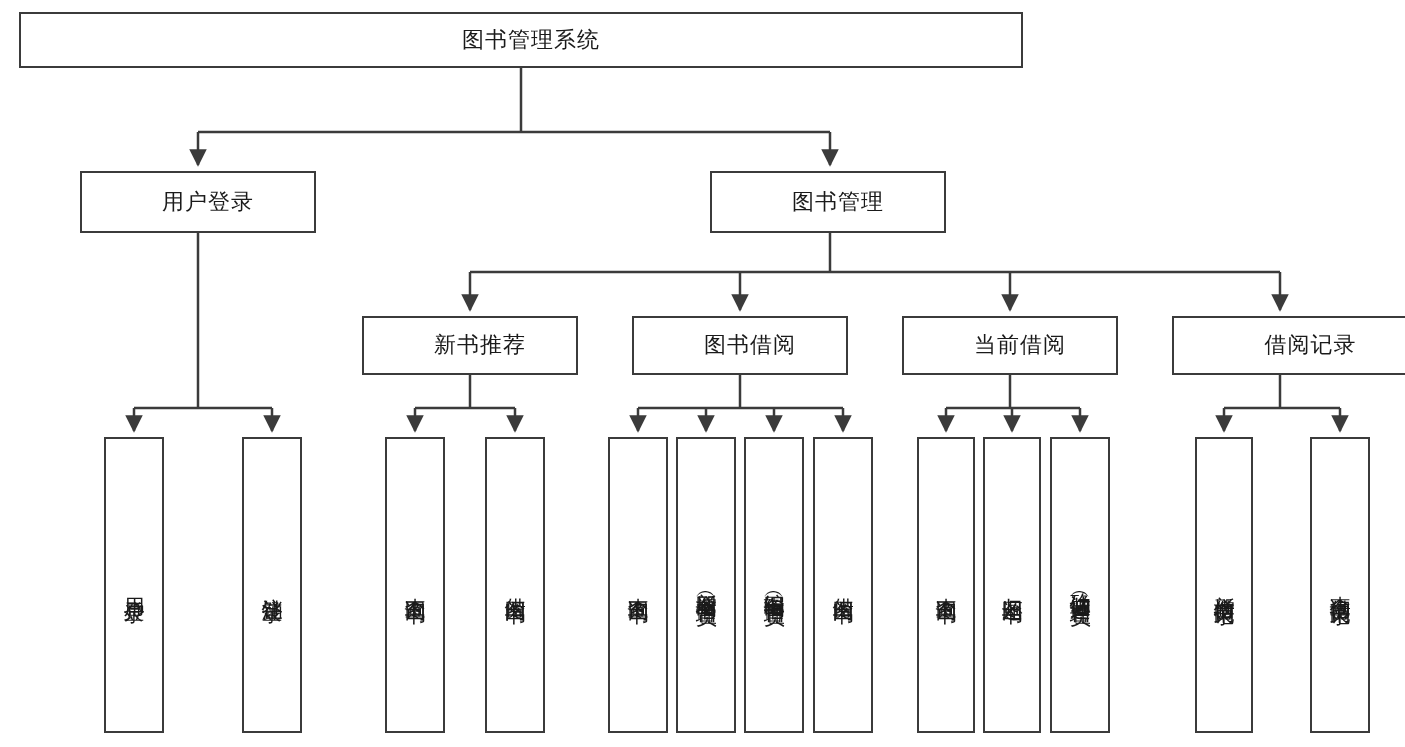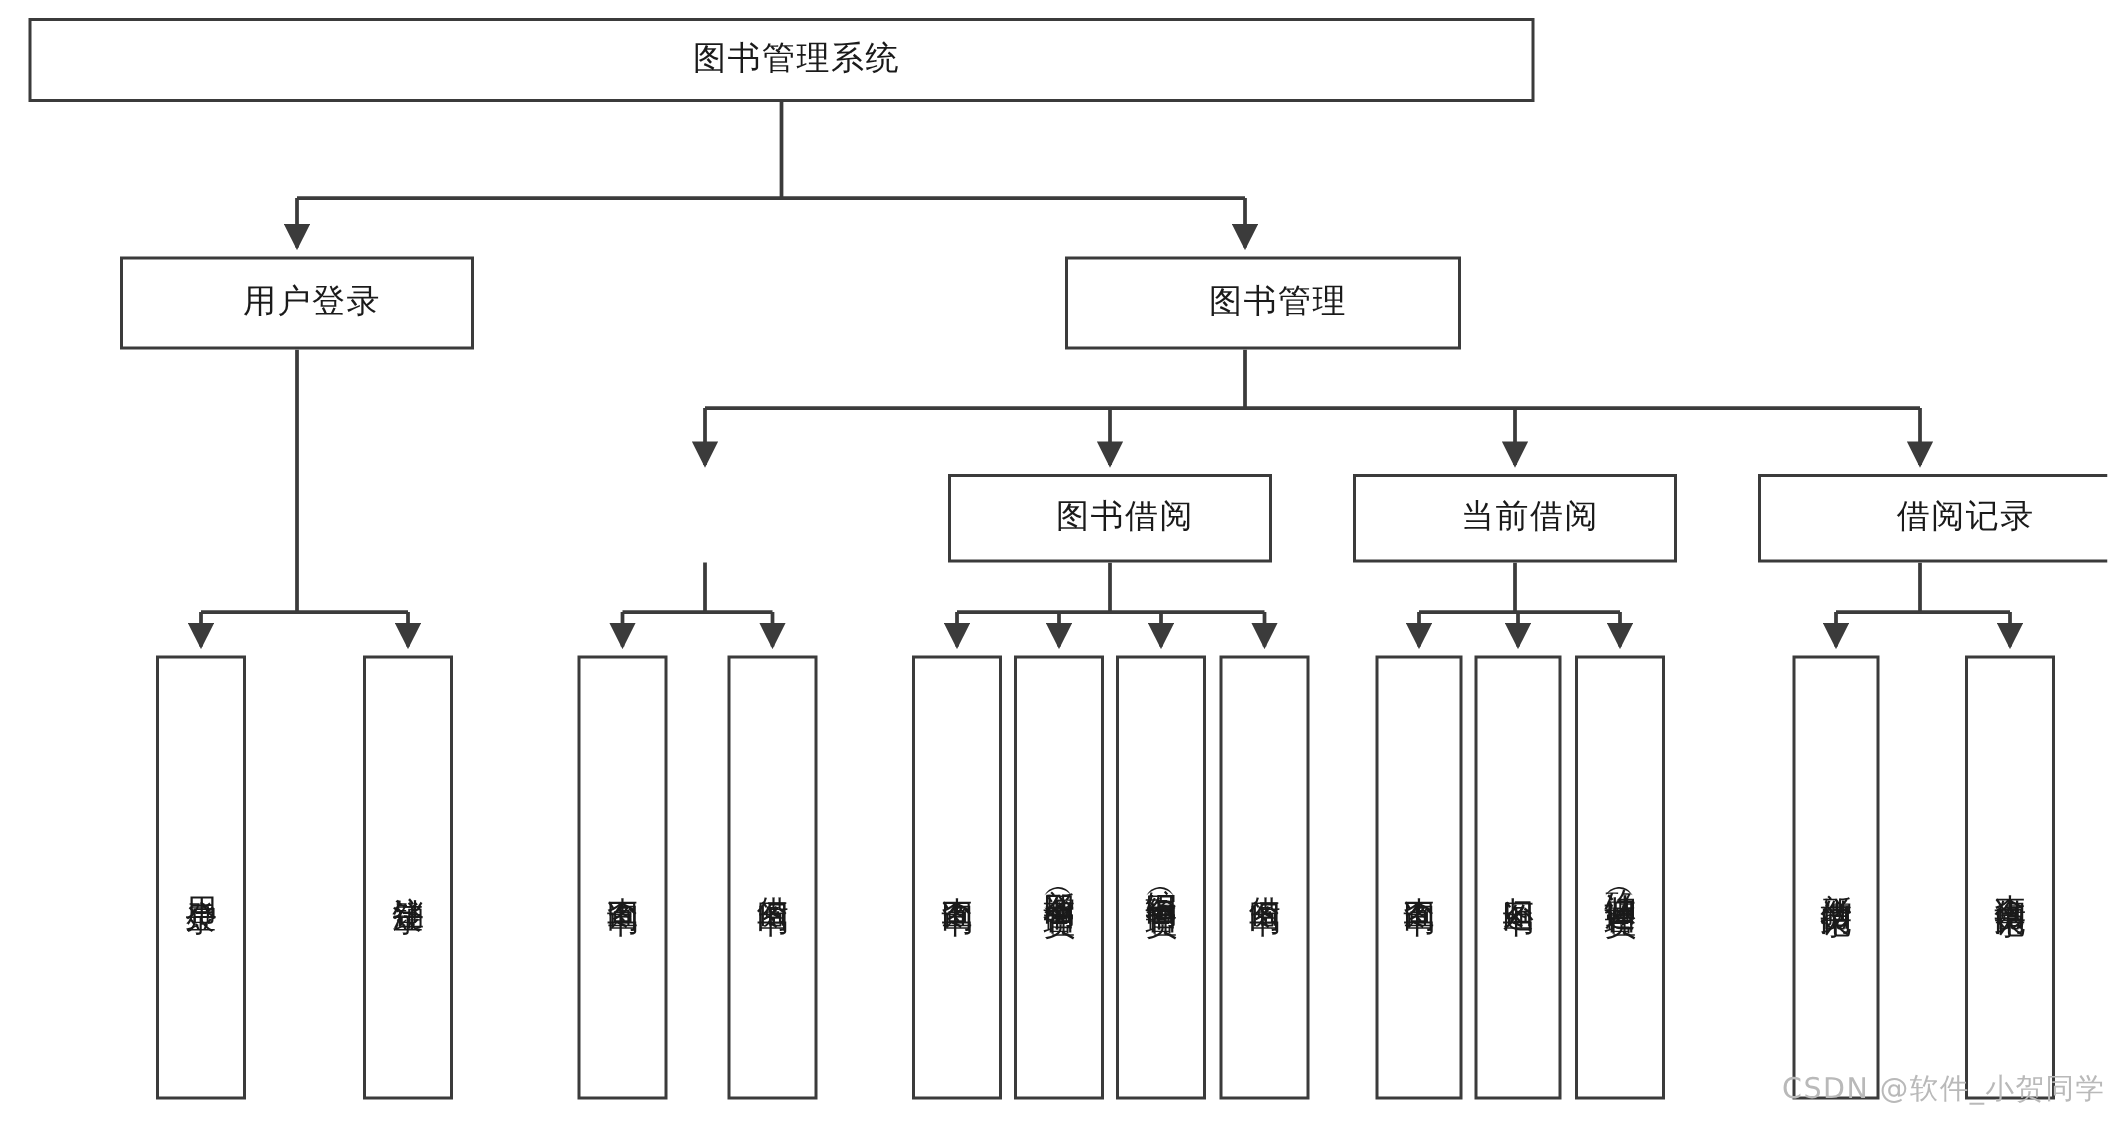--- a/index.html
+++ b/index.html
@@ -120,24 +120,27 @@
     </g>
   </svg>
 
   <div class="node horiz" style="left:19px; top:12px; width:1004px; height:56px;">
     <span>图书管理系统</span>
   </div>
 
   <div class="node horiz" style="left:80px; top:171px; width:236px; height:62px;">
     <span>用户登录</span>
   </div>
-  <div class="node horiz" style="left:710px; top:171px; width:264px; height:62px;">
+  <div class="node horiz" style="left:710px; top:171px; width:236px; height:62px;">
     <span>图书管理</span>
   </div>
 
+  <div class="node horiz" style="left:362px; top:316px; width:216px; height:59px;">
+    <span>新书推荐</span>
+  </div>
   <div class="node horiz" style="left:632px; top:316px; width:216px; height:59px;">
     <span>图书借阅</span>
   </div>
   <div class="node horiz" style="left:902px; top:316px; width:216px; height:59px;">
     <span>当前借阅</span>
   </div>
   <div class="node horiz" style="left:1172px; top:316px; width:257px; height:59px;">
     <span>借阅记录</span>
   </div>
 
@@ -174,15 +177,14 @@
   <div class="node vert" style="left:1050px; top:437px; width:60px; height:296px;">
     <span class="lbl">确认归还（管理员）</span>
   </div>
   <div class="node vert" style="left:1195px; top:437px; width:58px; height:296px;">
     <span class="lbl">新增借阅记录</span>
   </div>
   <div class="node vert" style="left:1310px; top:437px; width:60px; height:296px;">
     <span class="lbl">查询借阅记录</span>
   </div>
 
-  <div class="watermark">CSDN @软件_小贺同学</div>
 
 </div>
 
 </body></html>

